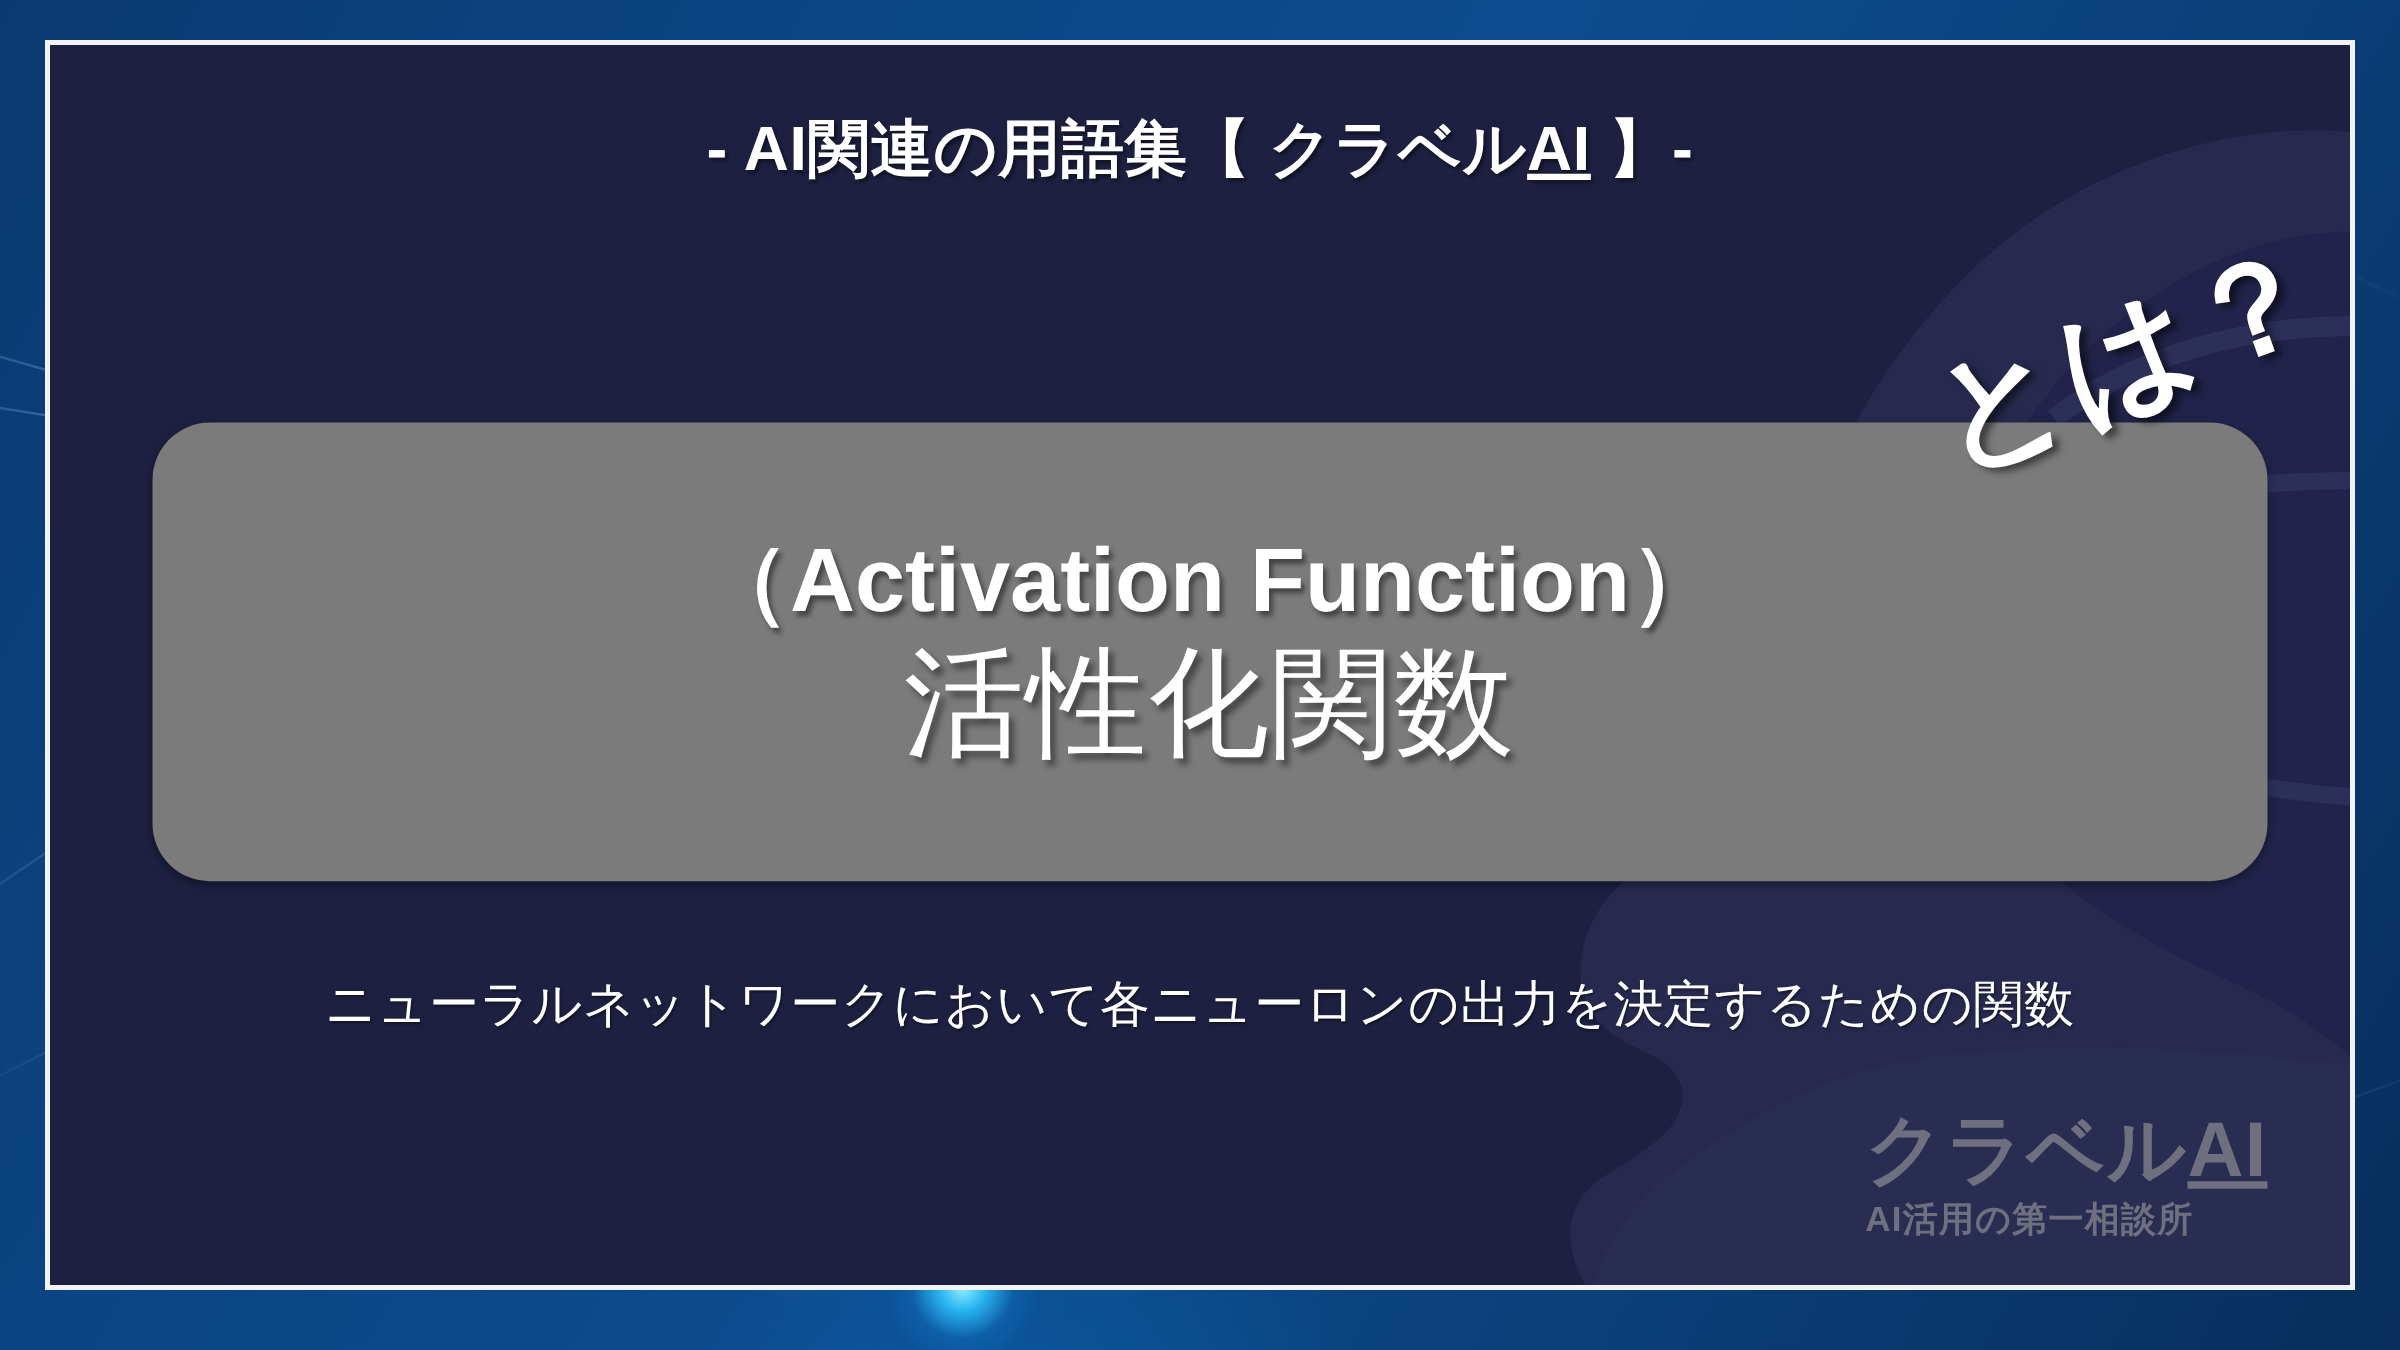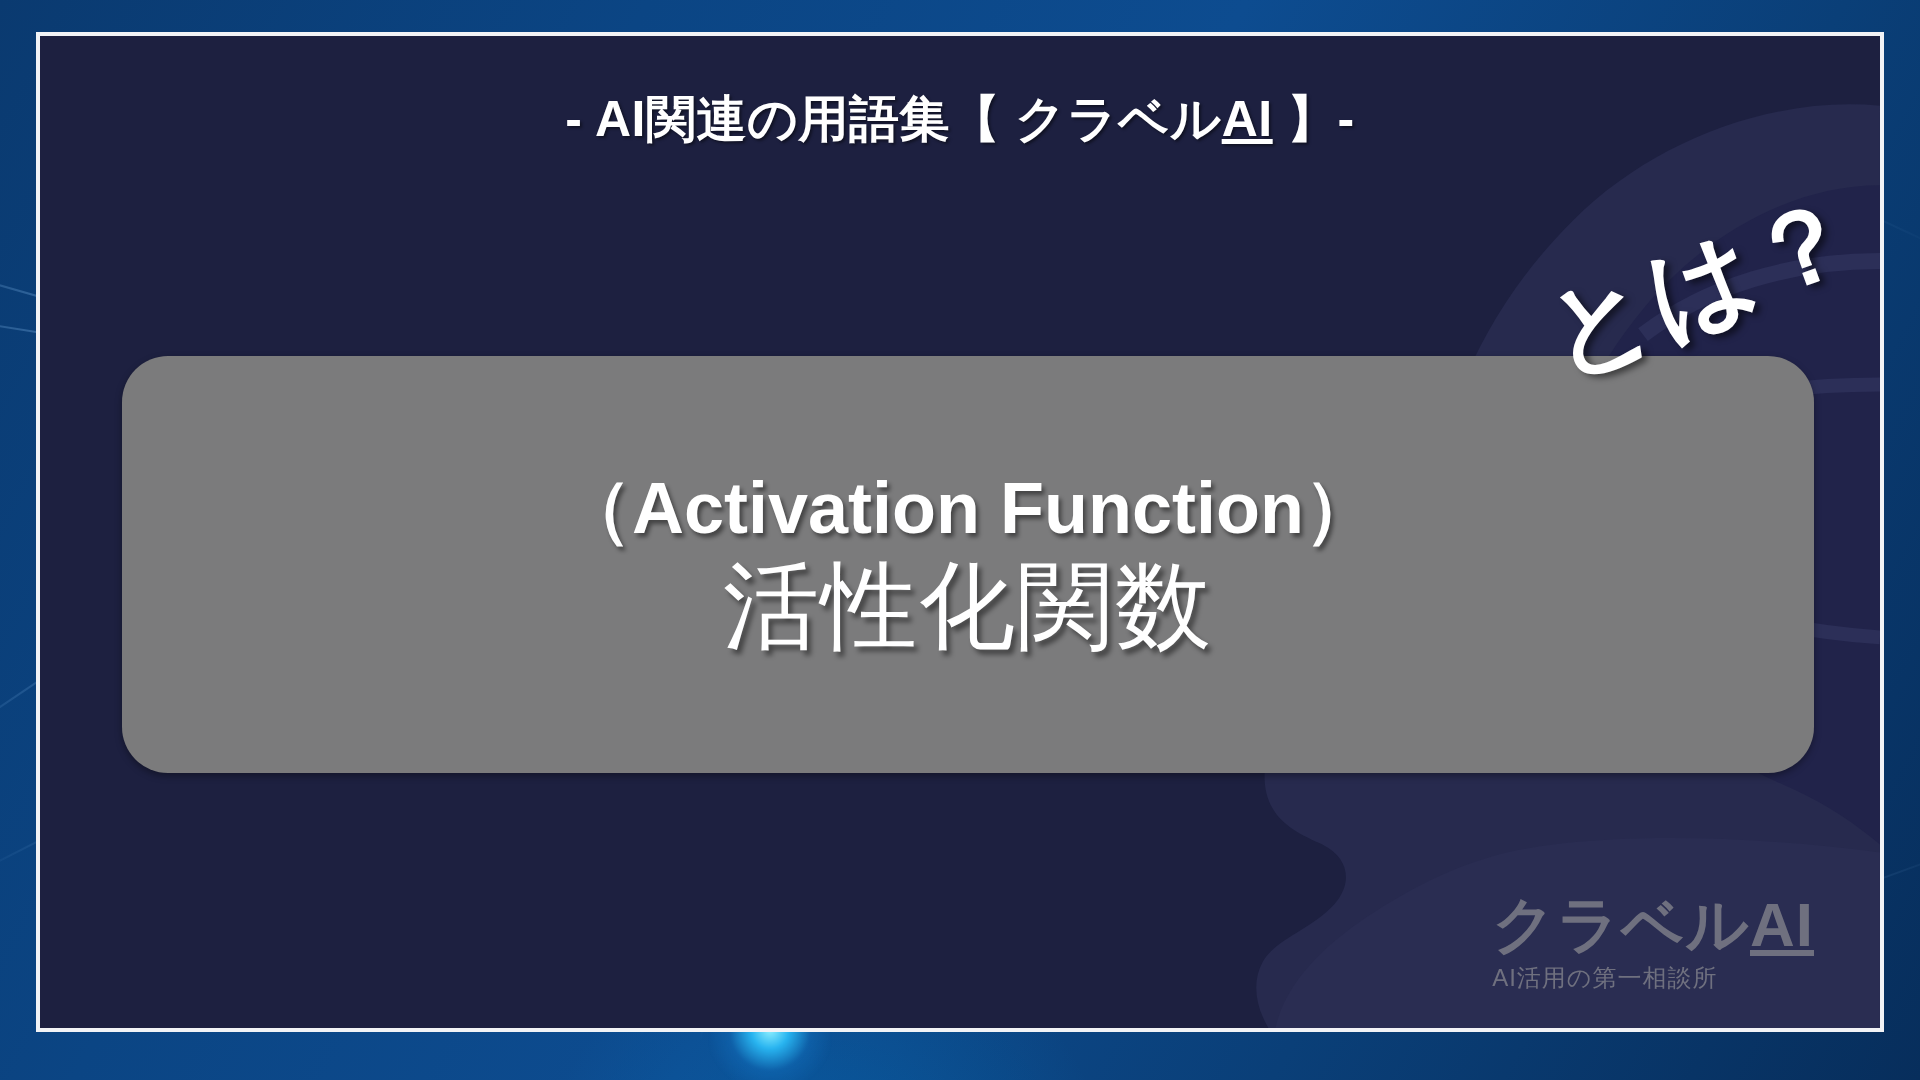--- a/index.html
+++ b/index.html
@@ -70,21 +70,21 @@
     font-weight:bold;
     letter-spacing:0.5px;
     white-space:nowrap;
     text-shadow:2px 2px 3px rgba(0,0,0,0.45);
   }
   .title .u { text-decoration:underline; text-underline-offset:3px; }
 
   
   .card {
     position:absolute;
-    left:82px; top:320px; width:1692px; height:417px;
+    left:82px; top:302px; width:1692px; height:367px;
     background:#7b7b7c;
     border-radius:46px;
     box-shadow:0 3px 7px rgba(0,0,0,0.35);
     display:flex; flex-direction:column;
     align-items:center; justify-content:center;
     overflow:visible;
   }
   .card-en {
     color:#ffffff;
     font-size:72px;
@@ -142,22 +142,22 @@
   .logo-main {
     color:#6f707f;
     font-size:62px;
     font-weight:bold;
     letter-spacing:1px;
     white-space:nowrap;
   }
   .logo-main .u { text-decoration:underline; text-underline-offset:4px; }
   .logo-sub {
     color:#6f707f;
-    font-size:24px;
-    font-weight:normal;
+    font-size:28px;
+    font-weight:bold;
     letter-spacing:1px;
     margin-top:10px;
     white-space:nowrap;
   }
 </style>
 </head>
 <body>
 
 <div class="slide">
 
@@ -208,20 +208,21 @@
 
       <div class="title"><span>- AI関連の用語集【 クラベル</span><span class="u">AI</span><span> 】-</span></div>
 
       <div class="card">
         <div class="card-en">（Activation Function）</div>
         <div class="card-ja">活性化関数</div>
       </div>
 
       <div class="toha">とは？</div>
 
+      <div class="desc">ニューラルネットワークにおいて各ニューロンの出力を決定するための関数</div>
 
       <div class="logo">
         <div class="logo-main"><span>クラベル</span><span class="u">AI</span></div>
         <div class="logo-sub">AI活用の第一相談所</div>
       </div>
 
     </div>
   </div>
 </div>
 

